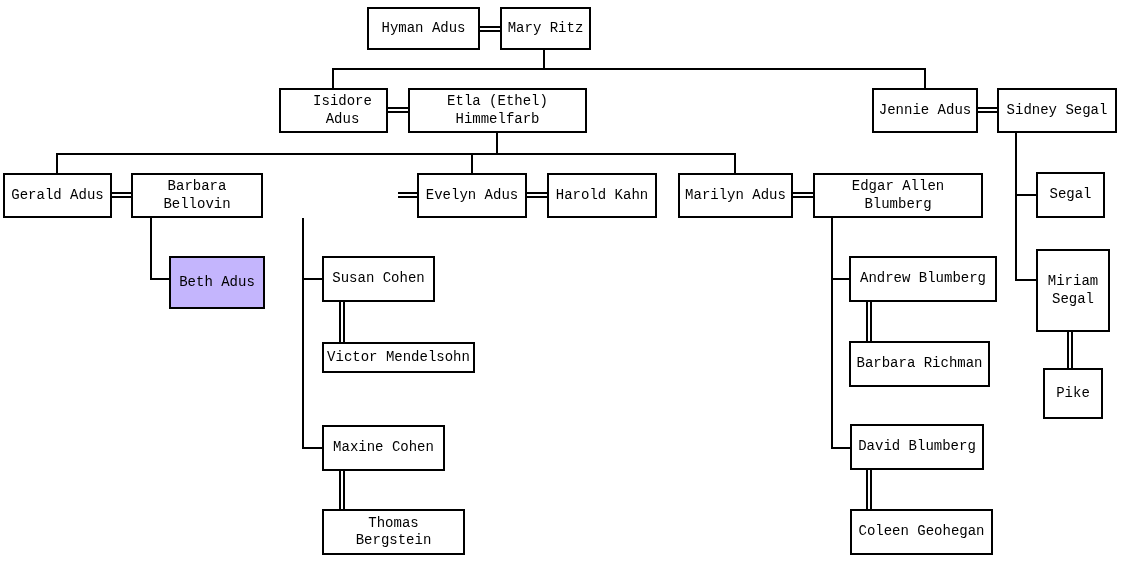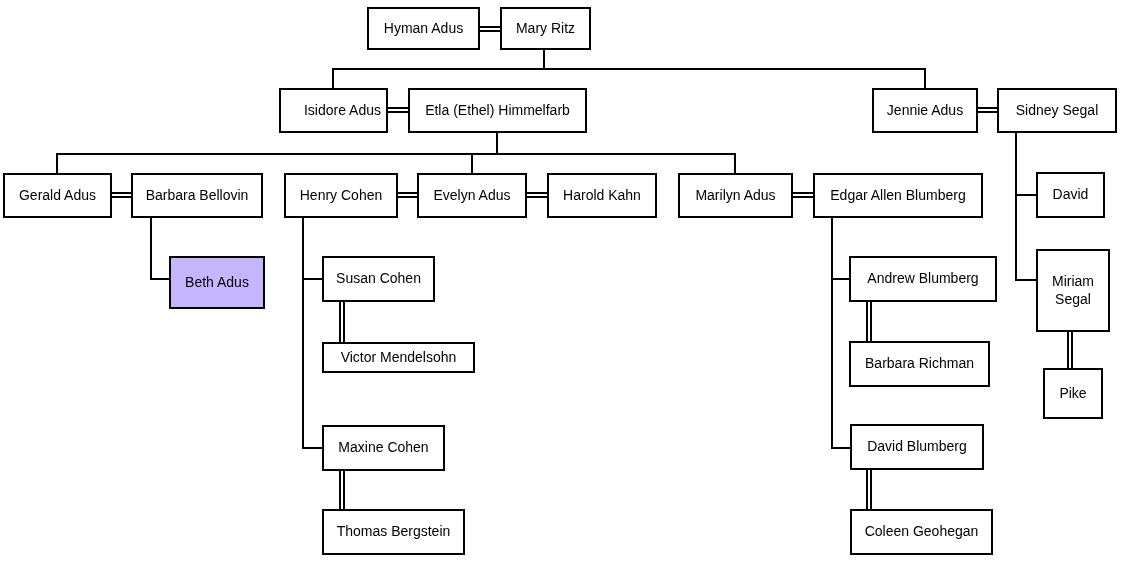--- a/index.html
+++ b/index.html
@@ -2,21 +2,21 @@
 <html><head>
 <meta charset="utf-8">
 <style>
   html, body { margin: 0; padding: 0; background: #ffffff; }
   #canvas {
     position: relative;
     width: 1121px;
     height: 581px;
     background: #ffffff;
     overflow: hidden;
-    font-family: Liberation Sans, sans-serif;
+    font-family: Liberation Mono, monospace;
   }
   .person {
     position: absolute;
     box-sizing: border-box;
     background: #ffffff;
     border: 2px solid #000000;
     display: flex;
     align-items: center;
     justify-content: center;
     text-align: center;
@@ -101,23 +101,20 @@
     </div>
     <div class="person" style="left: 997px; top: 88px; width: 120px; height: 45px; background: rgb(255, 255, 255); border-color: rgb(0, 0, 0);">
       <span>Sidney Segal</span>
     </div>
     <div class="person" style="left: 3px; top: 173px; width: 109px; height: 45px; background: rgb(255, 255, 255); border-color: rgb(0, 0, 0);">
       <span>Gerald Adus</span>
     </div>
     <div class="person" style="left: 131px; top: 173px; width: 132px; height: 45px; background: rgb(255, 255, 255); border-color: rgb(0, 0, 0);">
       <span>Barbara Bellovin</span>
     </div>
-    <div class="person" style="left: 284px; top: 173px; width: 114px; height: 45px; background: rgb(255, 255, 255); border-color: rgb(0, 0, 0);">
-      <span>Henry Cohen</span>
-    </div>
     <div class="person" style="left: 417px; top: 173px; width: 110px; height: 45px; background: rgb(255, 255, 255); border-color: rgb(0, 0, 0);">
       <span>Evelyn Adus</span>
     </div>
     <div class="person" style="left: 547px; top: 173px; width: 110px; height: 45px; background: rgb(255, 255, 255); border-color: rgb(0, 0, 0);">
       <span>Harold Kahn</span>
     </div>
     <div class="person" style="left: 678px; top: 173px; width: 115px; height: 45px; background: rgb(255, 255, 255); border-color: rgb(0, 0, 0);">
       <span>Marilyn Adus</span>
     </div>
     <div class="person" style="left: 813px; top: 173px; width: 170px; height: 45px; background: rgb(255, 255, 255); border-color: rgb(0, 0, 0);">
@@ -144,21 +141,21 @@
     <div class="person" style="left: 849px; top: 341px; width: 141px; height: 46px; background: rgb(255, 255, 255); border-color: rgb(0, 0, 0);">
       <span>Barbara Richman</span>
     </div>
     <div class="person" style="left: 850px; top: 424px; width: 134px; height: 46px; background: rgb(255, 255, 255); border-color: rgb(0, 0, 0);">
       <span>David Blumberg</span>
     </div>
     <div class="person" style="left: 850px; top: 509px; width: 143px; height: 46px; background: rgb(255, 255, 255); border-color: rgb(0, 0, 0);">
       <span>Coleen Geohegan</span>
     </div>
     <div class="person" style="left: 1036px; top: 172px; width: 69px; height: 46px; background: rgb(255, 255, 255); border-color: rgb(0, 0, 0);">
-      <span>David</span>
+      <span>Segal</span>
     </div>
     <div class="person" style="left: 1036px; top: 249px; width: 74px; height: 83px; background: rgb(255, 255, 255); border-color: rgb(0, 0, 0);">
       <span>Miriam Segal</span>
     </div>
     <div class="person" style="left: 1043px; top: 368px; width: 60px; height: 51px; background: rgb(255, 255, 255); border-color: rgb(0, 0, 0);">
       <span>Pike</span>
     </div>
   </div>
 
 </body></html>

